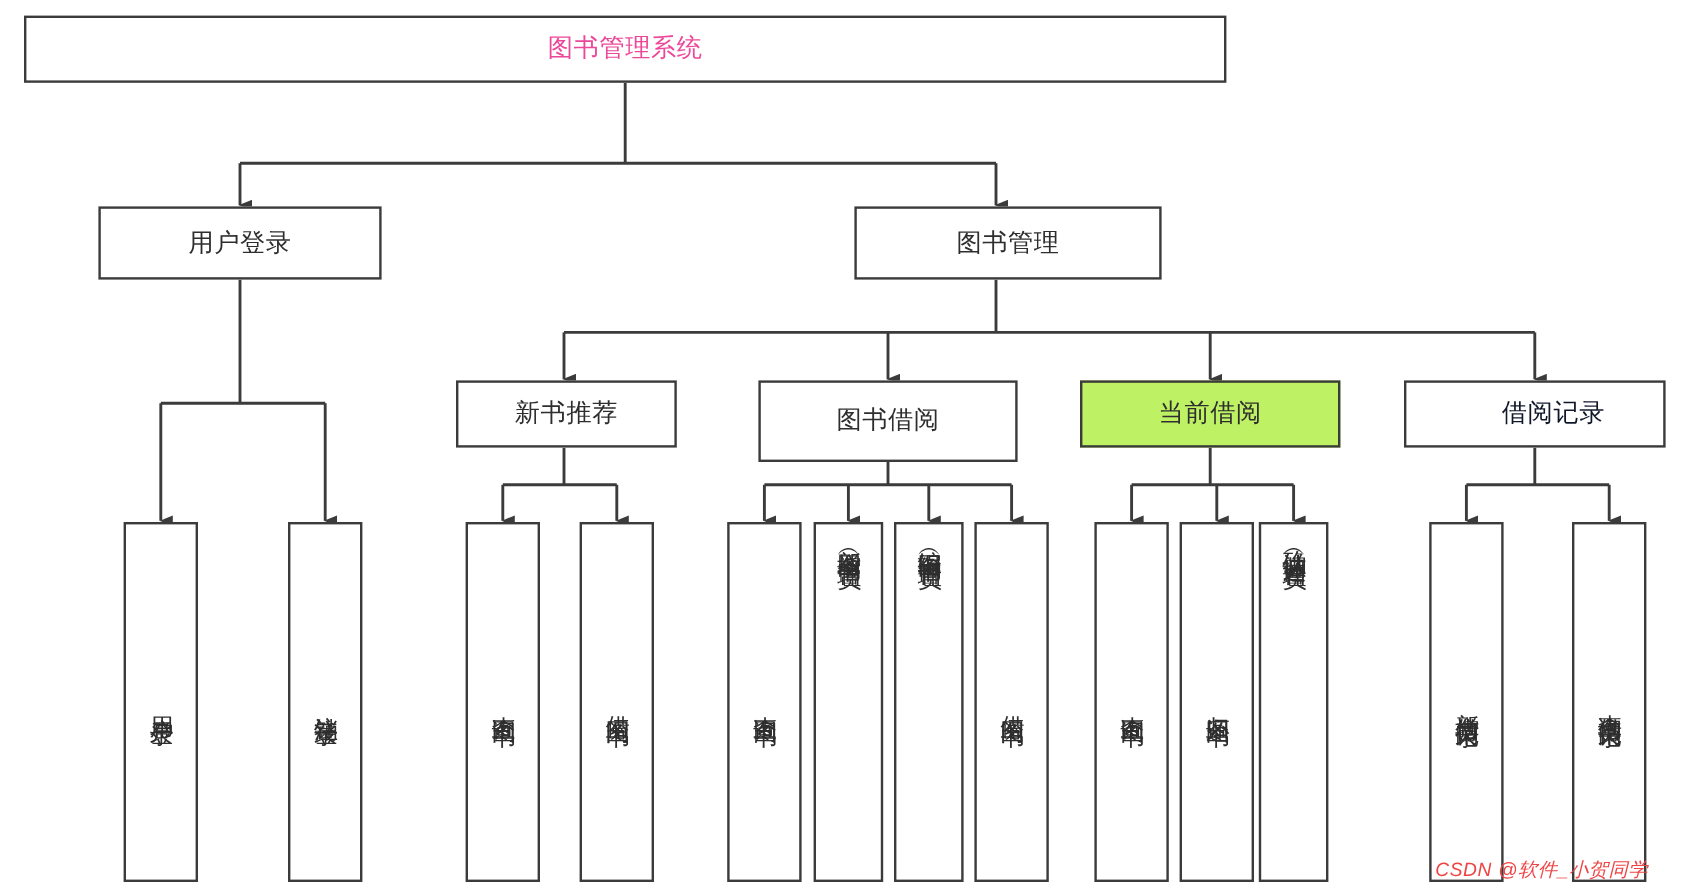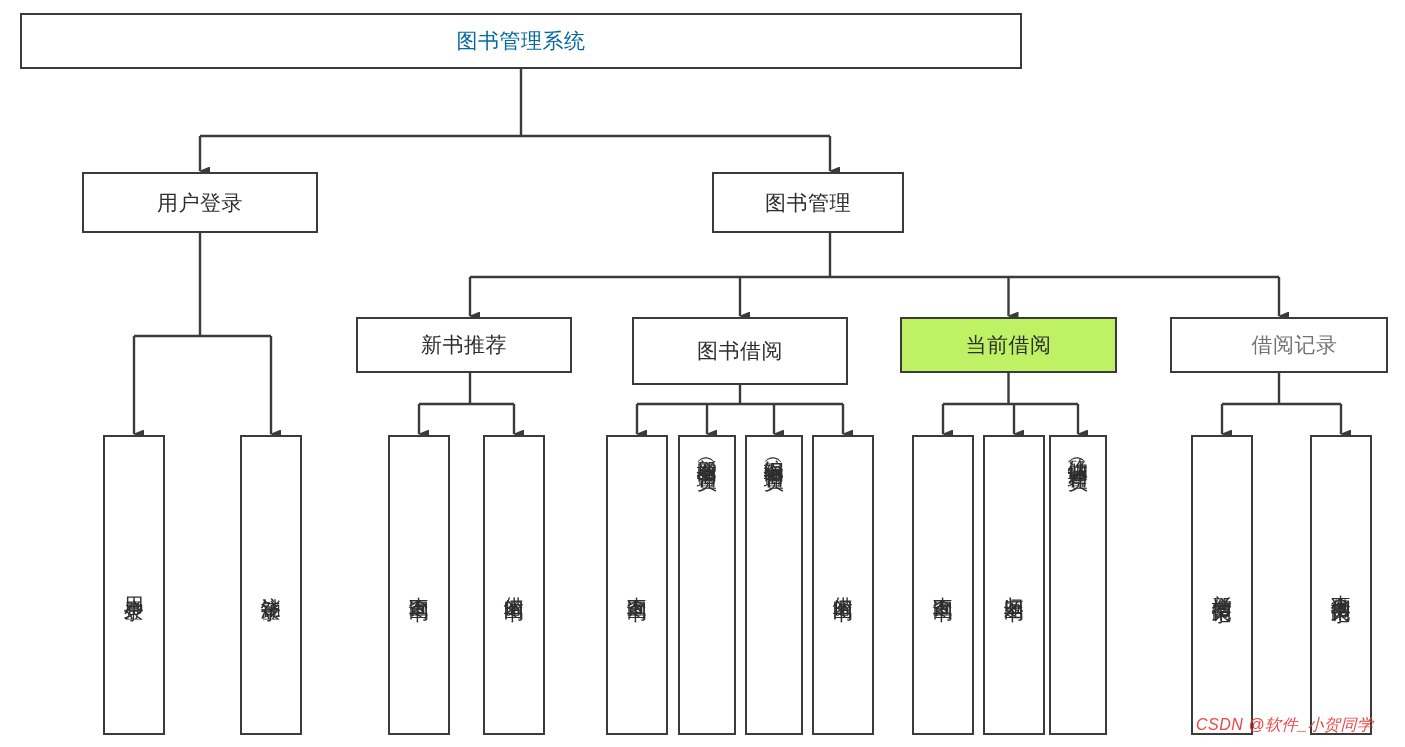--- a/index.html
+++ b/index.html
@@ -84,39 +84,39 @@
       <line x1="943" y1="404" x2="943" y2="434" stroke="#3b3b3b" stroke-width="2.4" marker-end="url(#arrowhead)"></line>
       <line x1="1014" y1="404" x2="1014" y2="434" stroke="#3b3b3b" stroke-width="2.4" marker-end="url(#arrowhead)"></line>
       <line x1="1078" y1="404" x2="1078" y2="434" stroke="#3b3b3b" stroke-width="2.4" marker-end="url(#arrowhead)"></line>
       <line x1="1279" y1="373" x2="1279" y2="404" stroke="#3b3b3b" stroke-width="2.4"></line>
       <line x1="1222" y1="404" x2="1341" y2="404" stroke="#3b3b3b" stroke-width="2.4"></line>
       <line x1="1222" y1="404" x2="1222" y2="434" stroke="#3b3b3b" stroke-width="2.4" marker-end="url(#arrowhead)"></line>
       <line x1="1341" y1="404" x2="1341" y2="434" stroke="#3b3b3b" stroke-width="2.4" marker-end="url(#arrowhead)"></line>
     </svg>
   <div id="node-layer">
       <div class="node-box" style="left: 20px; top: 13px; width: 1002px; height: 56px; border-color: rgb(59, 59, 59); background: rgb(255, 255, 255);">
-        <span class="node-label" style="color: #0369a1;">图书管理系统</span>
+        <span class="node-label" style="color: #ec4899;">图书管理系统</span>
       </div>
       <div class="node-box" style="left: 82px; top: 172px; width: 236px; height: 61px; border-color: rgb(59, 59, 59); background: rgb(255, 255, 255);">
         <span class="node-label" style="color: rgb(46, 46, 46);">用户登录</span>
       </div>
-      <div class="node-box" style="left: 712px; top: 172px; width: 192px; height: 61px; border-color: rgb(59, 59, 59); background: rgb(255, 255, 255);">
+      <div class="node-box" style="left: 712px; top: 172px; width: 256px; height: 61px; border-color: rgb(59, 59, 59); background: rgb(255, 255, 255);">
         <span class="node-label" style="color: rgb(46, 46, 46);">图书管理</span>
       </div>
-      <div class="node-box" style="left: 356px; top: 317px; width: 216px; height: 56px; border-color: rgb(59, 59, 59); background: rgb(255, 255, 255);">
+      <div class="node-box" style="left: 380px; top: 317px; width: 184px; height: 56px; border-color: rgb(59, 59, 59); background: rgb(255, 255, 255);">
         <span class="node-label" style="color: rgb(46, 46, 46);">新书推荐</span>
       </div>
       <div class="node-box" style="left: 632px; top: 317px; width: 216px; height: 68px; border-color: rgb(59, 59, 59); background: rgb(255, 255, 255);">
         <span class="node-label" style="color: rgb(46, 46, 46);">图书借阅</span>
       </div>
       <div class="node-box" style="left: 900px; top: 317px; width: 217px; height: 56px; border-color: rgb(59, 59, 59); background: #bef264;">
         <span class="node-label" style="color: rgb(46, 46, 46);">当前借阅</span>
       </div>
       <div class="node-box" style="left: 1170px; top: 317px; width: 218px; height: 56px; border-color: rgb(59, 59, 59); background: rgb(255, 255, 255);">
-        <span class="node-label" style="color: #737373; margin-left: 31px;">借阅记录</span>
+        <span class="node-label" style="color: #0f172a; margin-left: 31px;">借阅记录</span>
       </div>
       <div class="node-box vertical centered" style="left: 103px; top: 435px; width: 62px; height: 300px; border-color: rgb(59, 59, 59); background: rgb(255, 255, 255);">
         <span class="node-label" style="color: rgb(46, 46, 46);">用户登录</span>
       </div>
       <div class="node-box vertical centered" style="left: 240px; top: 435px; width: 62px; height: 300px; border-color: rgb(59, 59, 59); background: rgb(255, 255, 255);">
         <span class="node-label" style="color: rgb(46, 46, 46);">注销登录</span>
       </div>
       <div class="node-box vertical centered" style="left: 388px; top: 435px; width: 62px; height: 300px; border-color: rgb(59, 59, 59); background: rgb(255, 255, 255);">
         <span class="node-label" style="color: rgb(46, 46, 46);">查询图书</span>
       </div>

